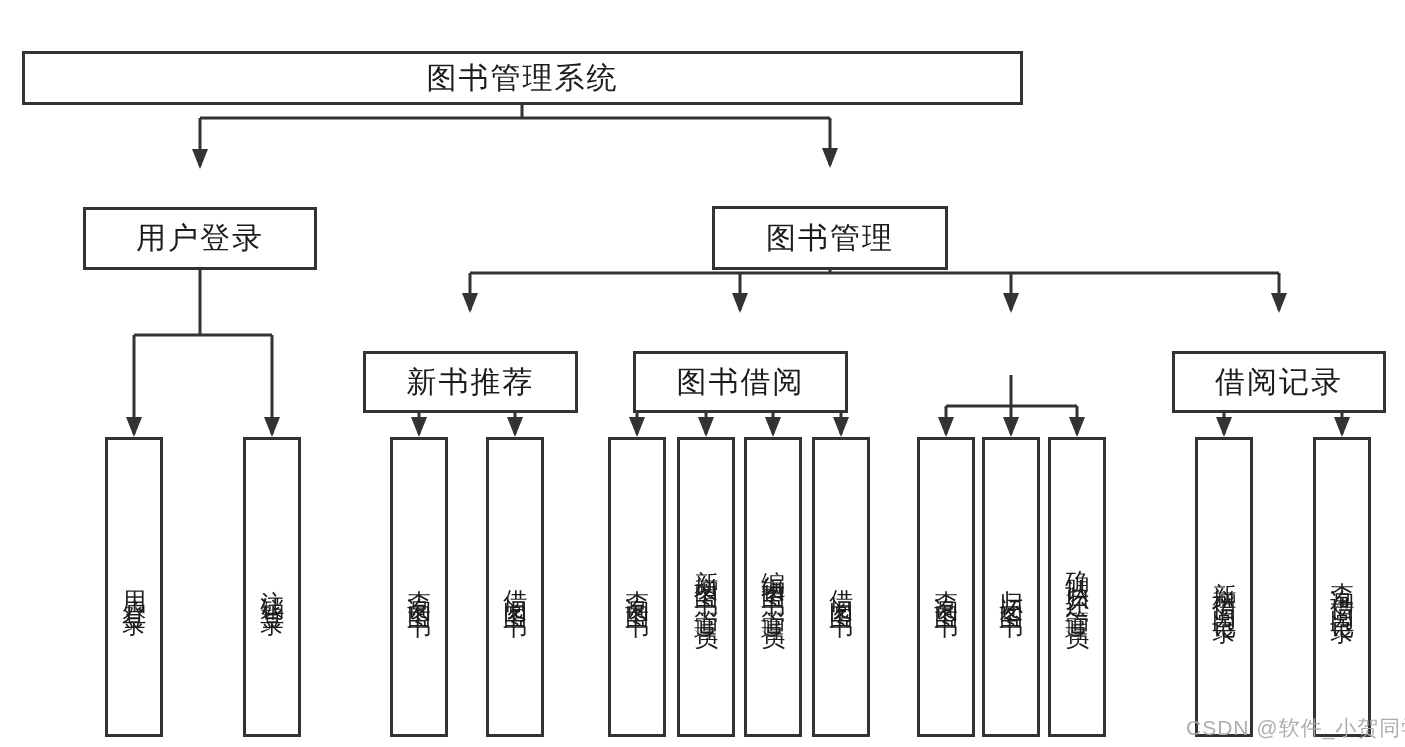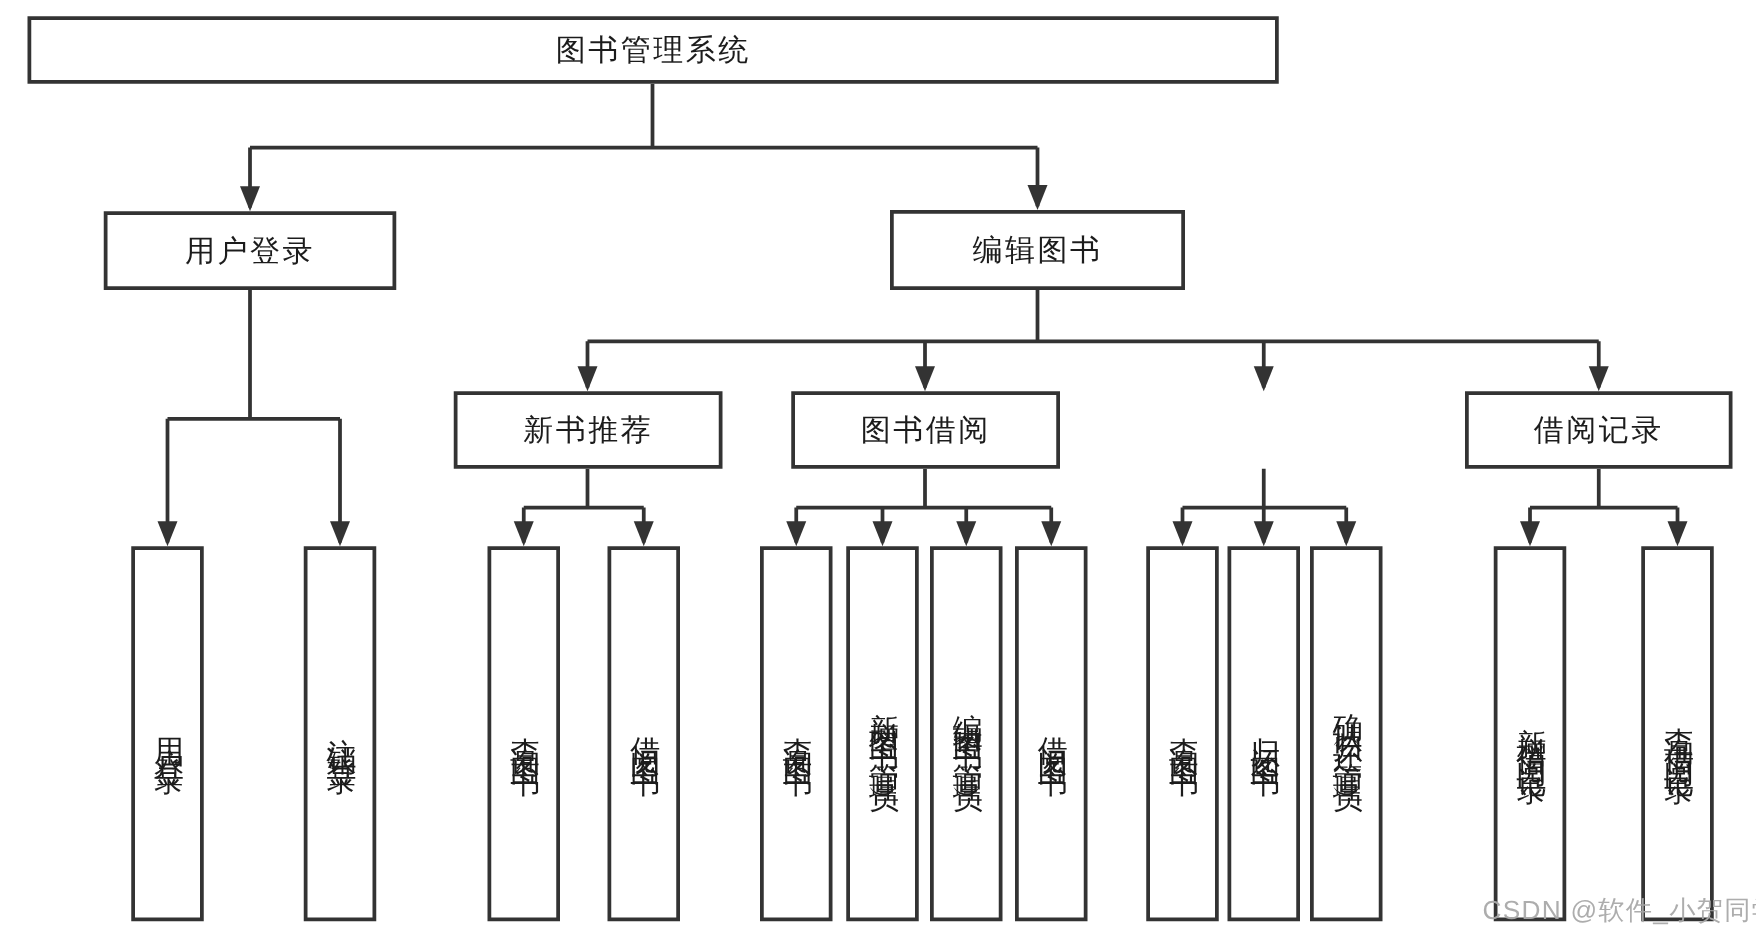--- a/index.html
+++ b/index.html
@@ -2,21 +2,21 @@
 <html><head>
 <meta charset="utf-8">
 <style>
   html,body{margin:0;padding:0;background:#ffffff;}
   body{width:1405px;height:747px;overflow:hidden;font-family:"Liberation Sans",sans-serif;}
   .stage{position:relative;width:1405px;height:747px;background:#ffffff;}
   .wires{position:absolute;left:0;top:0;width:1405px;height:747px;}
   .box{
     position:absolute;box-sizing:border-box;background:#ffffff;
     border:3px solid #333333;display:flex;align-items:center;justify-content:center;
-    font-size:24px;color:#1c1c1c;letter-spacing:2px;white-space:nowrap;
+    font-size:30px;color:#1c1c1c;letter-spacing:2px;white-space:nowrap;margin-top:38px;
   }
   .vbox{
     position:absolute;box-sizing:border-box;background:#ffffff;
     border:3px solid #333333;display:flex;align-items:center;justify-content:center;
     width:58px;top:437px;height:300px;
   }
   .vbox span{
     writing-mode:vertical-rl;text-orientation:mixed;
     font-size:24px;letter-spacing:8px;line-height:1.1;color:#1c1c1c;
   }
@@ -64,21 +64,21 @@
   </svg>
 
   <div class="box" style="left:22px;top:13px;width:1001px;height:54px;">
     <span>图书管理系统</span>
   </div>
 
   <div class="box" style="left:83px;top:169px;width:234px;height:63px;">
     <span>用户登录</span>
   </div>
   <div class="box" style="left:712px;top:168px;width:236px;height:64px;">
-    <span>编辑图书</span>
+    <span>图书管理</span>
   </div>
 
   <div class="box" style="left:363px;top:313px;width:215px;height:62px;">
     <span>新书推荐</span>
   </div>
   <div class="box" style="left:633px;top:313px;width:215px;height:62px;">
     <span>图书借阅</span>
   </div>
   <div class="box" style="left:1172px;top:313px;width:214px;height:62px;">
     <span>借阅记录</span>

